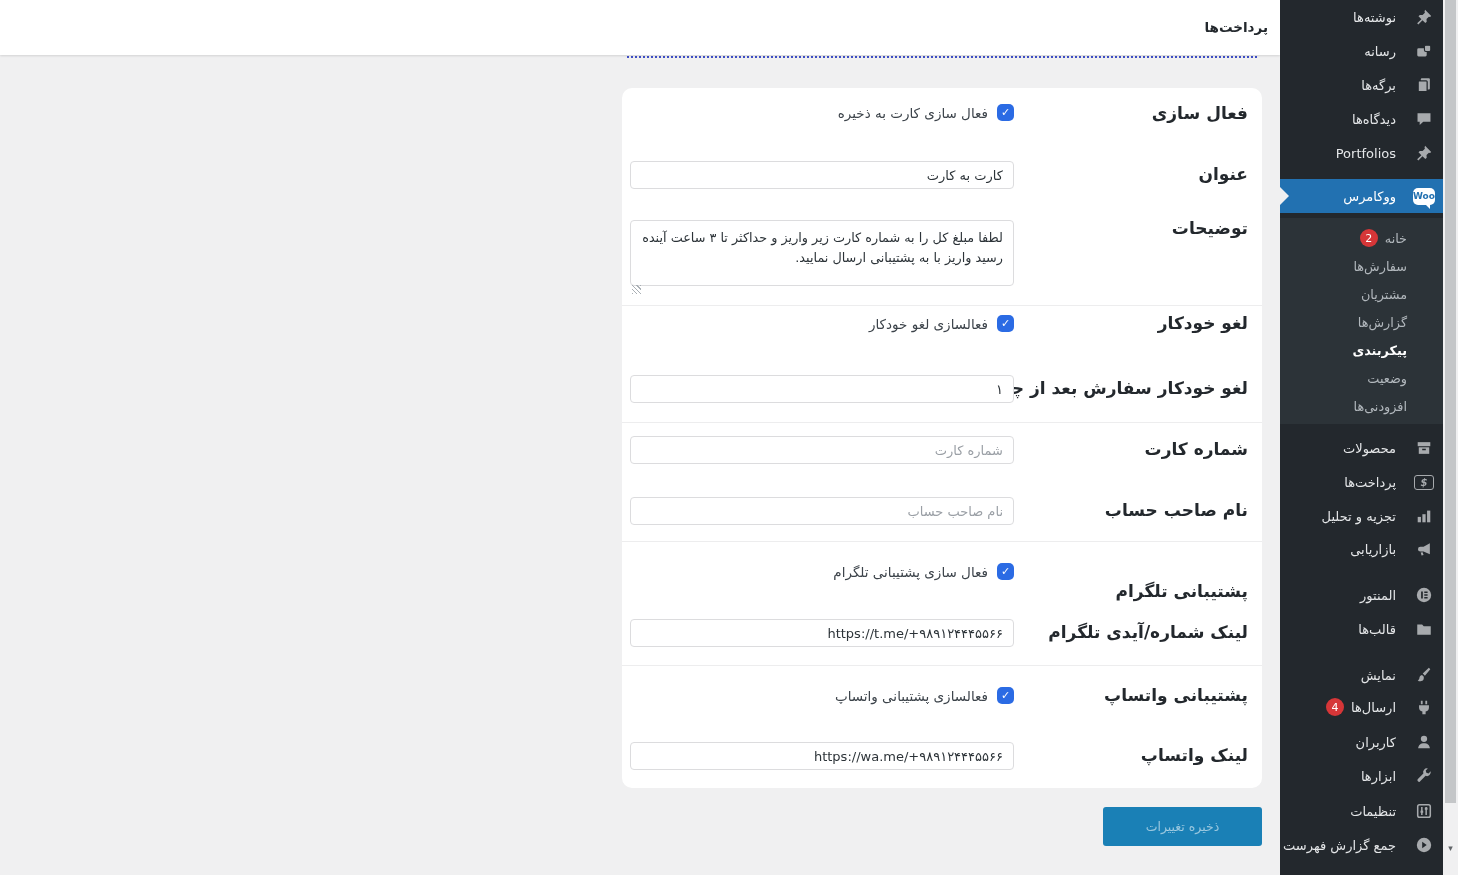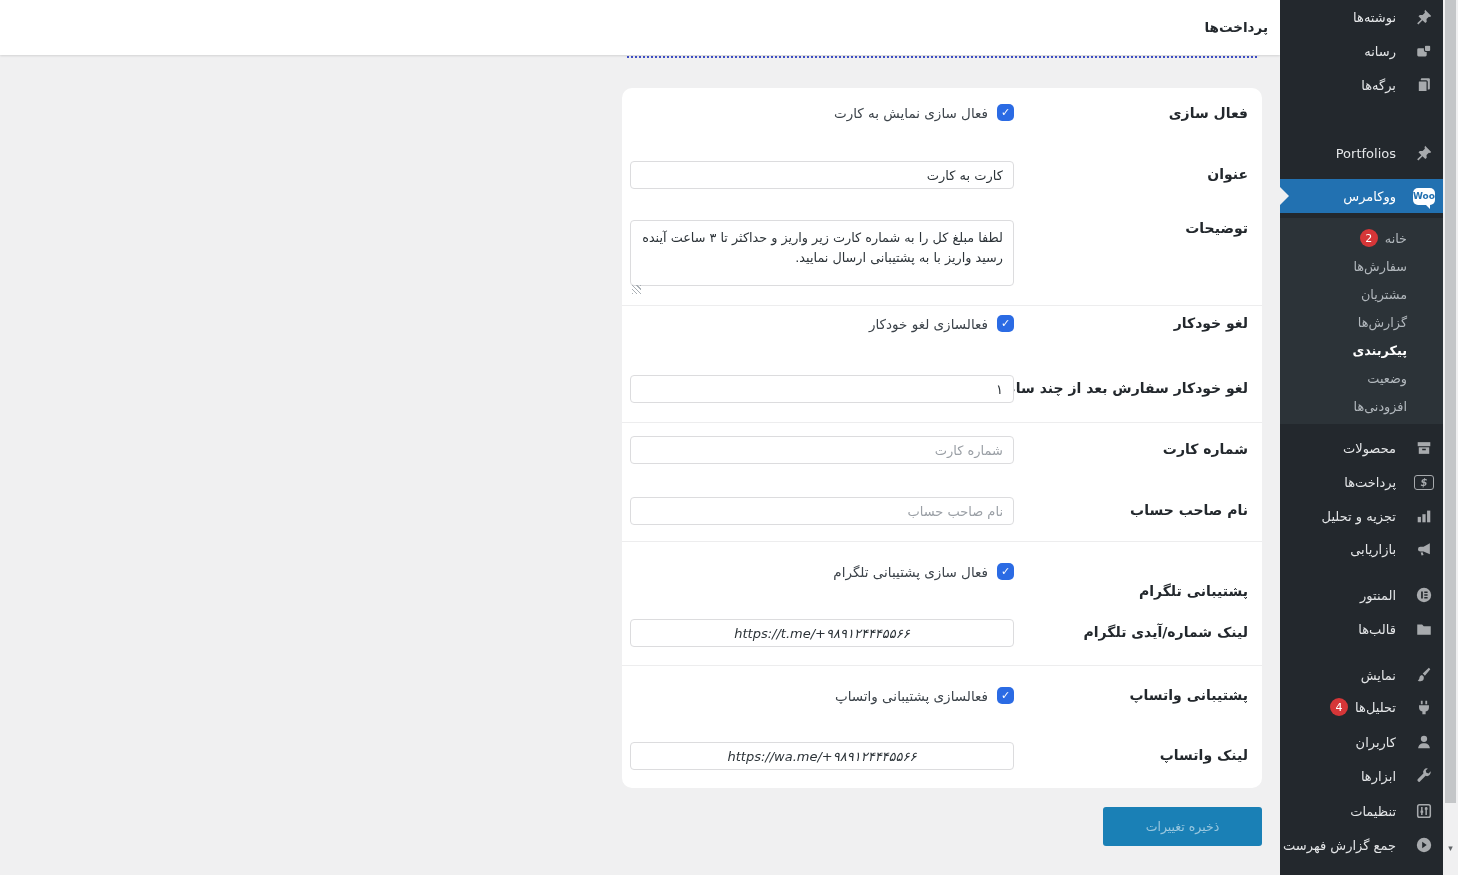--- a/index.html
+++ b/index.html
@@ -8,26 +8,26 @@
 
   
   .topbar{position:absolute;left:0;top:0;width:1280px;height:55px;background:#ffffff;
           box-shadow:0 1px 2px rgba(0,0,0,.12);z-index:3;}
   .topbar-title{position:absolute;right:12px;top:19px;font-size:13.5px;font-weight:700;color:#23282d;}
   .dotted-focus{position:absolute;left:627px;top:56px;width:630px;height:0;
                 border-top:2px dotted #4050c8;z-index:2;}
 
   
   .card{position:absolute;left:622px;top:88px;width:640px;height:700px;background:#fff;border-radius:10px;}
-  .flabel{position:absolute;right:14px;font-size:14px;font-weight:700;color:#23282d;line-height:20px;white-space:nowrap;}
+  .flabel{position:absolute;right:14px;font-size:17px;font-weight:700;color:#23282d;line-height:20px;white-space:nowrap;}
   .finput{position:absolute;left:8px;width:384px;height:28px;border:1px solid #dcdcde;border-radius:4px;
           background:#fff;font-family:inherit;font-size:13px;color:#2c3338;padding:0 10px;box-sizing:border-box;
           text-align:right;outline:none;}
   .finput::placeholder{color:#9a9fa5;opacity:1;}
-  .finput.ltr{direction:ltr;text-align:center;font-style:italic;}
+  .finput.ltr{direction:ltr;text-align:right;}
   .ftextwrap{position:absolute;left:8px;width:384px;height:66px;}
   .ftext{width:384px;height:66px;border:1px solid #dcdcde;border-radius:4px;background:#fff;resize:none;
          font-family:inherit;font-size:12.8px;color:#2c3338;padding:7px 10px;box-sizing:border-box;
          line-height:1.6;text-align:right;outline:none;}
   .grip{position:absolute;left:2px;bottom:-8px;width:9px;height:9px;
         background:repeating-linear-gradient(45deg,#aab0b5 0 1px,transparent 1px 3px);}
   .cgroup{position:absolute;right:248px;display:flex;align-items:center;gap:9px;direction:rtl;}
   .cbox{width:17px;height:17px;background:#2b6be4;border-radius:5px;display:flex;align-items:center;
         justify-content:center;color:#fff;font-size:11px;font-weight:700;cursor:pointer;line-height:1;}
   .clabel{font-size:13.5px;color:#3c434a;white-space:nowrap;}
@@ -76,21 +76,21 @@
   </div>
   <div class="dotted-focus"></div>
 
   <div class="card">
 
     <div class="flabel" style="top:15px">فعال سازی</div>
     <div class="cgroup" style="top:16px">
       <span class="cbox">
           <span>✓</span>
         </span>
-      <span class="clabel">فعال سازی نمایش به کارت</span>
+      <span class="clabel">فعال سازی کارت به ذخیره</span>
     </div>
 
     <div class="flabel" style="top:76px">عنوان</div>
     <input class="finput" style="top: 73px;" value="کارت به کارت">
 
     <div class="flabel" style="top:130px">توضیحات</div>
     <div class="ftextwrap" style="top:132px">
       <textarea class="ftext" style="">لطفا مبلغ کل را به شماره کارت زیر واریز و حداکثر تا ۳ ساعت آینده رسید واریز با به پشتیبانی ارسال نمایید.</textarea>
       <span class="grip"></span>
     </div>
@@ -169,20 +169,28 @@
     <div class="mi" style="top:34px">
       <span class="ic">
           <svg width="18" height="18" viewBox="0 0 20 20" fill="currentColor">
             <rect x="2.5" y="7" width="10.5" height="9" rx="1.5"></rect>
             <rect x="10.5" y="3.5" width="7" height="7" rx="1.5" stroke="#23282d" stroke-width="1.2"></rect>
           </svg>
         </span>
       <span class="ml">رسانه</span>
     </div>
 
+    <div class="mi" style="top:102px">
+      <span class="ic">
+          <svg width="18" height="18" viewBox="0 0 20 20" fill="currentColor">
+            <path d="M2.8 3.5h14.4v9.6h-8l-4 3.6v-3.6H2.8z"></path>
+          </svg>
+        </span>
+      <span class="ml">دیدگاه‌ها</span>
+    </div>
 
     <div class="mi" style="top:136px">
       <span class="ic">
           <svg width="18" height="18" viewBox="0 0 20 20" fill="currentColor">
             <path d="M11.2 2 18 8.8l-1.3 1.3-1.3-.4-2.6 2.6.2 3-1.5 1.5-3.2-3.2-4.6 4.7-1.3-1.3 4.7-4.6-3.2-3.2L5.4 7.7l3 .2L11 5.3l-.4-1.3z"></path>
           </svg>
         </span>
       <span class="ml">Portfolios</span>
     </div>
 
@@ -285,21 +293,21 @@
         </span>
       <span class="ml">نمایش</span>
     </div>
 
     <div class="mi" style="top:690px">
       <span class="ic">
           <svg width="18" height="18" viewBox="0 0 20 20" fill="currentColor">
             <path d="M6.5 3h2v4h-2zM11.5 3h2v4h-2zM4.5 8h11v2.5a4.5 4.5 0 0 1-3.7 4.4V18H8.2v-3.1A4.5 4.5 0 0 1 4.5 10.5z"></path>
           </svg>
         </span>
-      <span class="ml">تحلیل‌ها</span>
+      <span class="ml">ارسال‌ها</span>
       <span class="badge">4</span>
     </div>
 
     <div class="mi" style="top:725px">
       <span class="ic">
           <svg width="18" height="18" viewBox="0 0 20 20" fill="currentColor">
             <circle cx="10" cy="6.5" r="3.5"></circle>
             <path d="M3.5 17c.5-4 3-5.5 6.5-5.5s6 1.5 6.5 5.5z"></path>
           </svg>
         </span>

